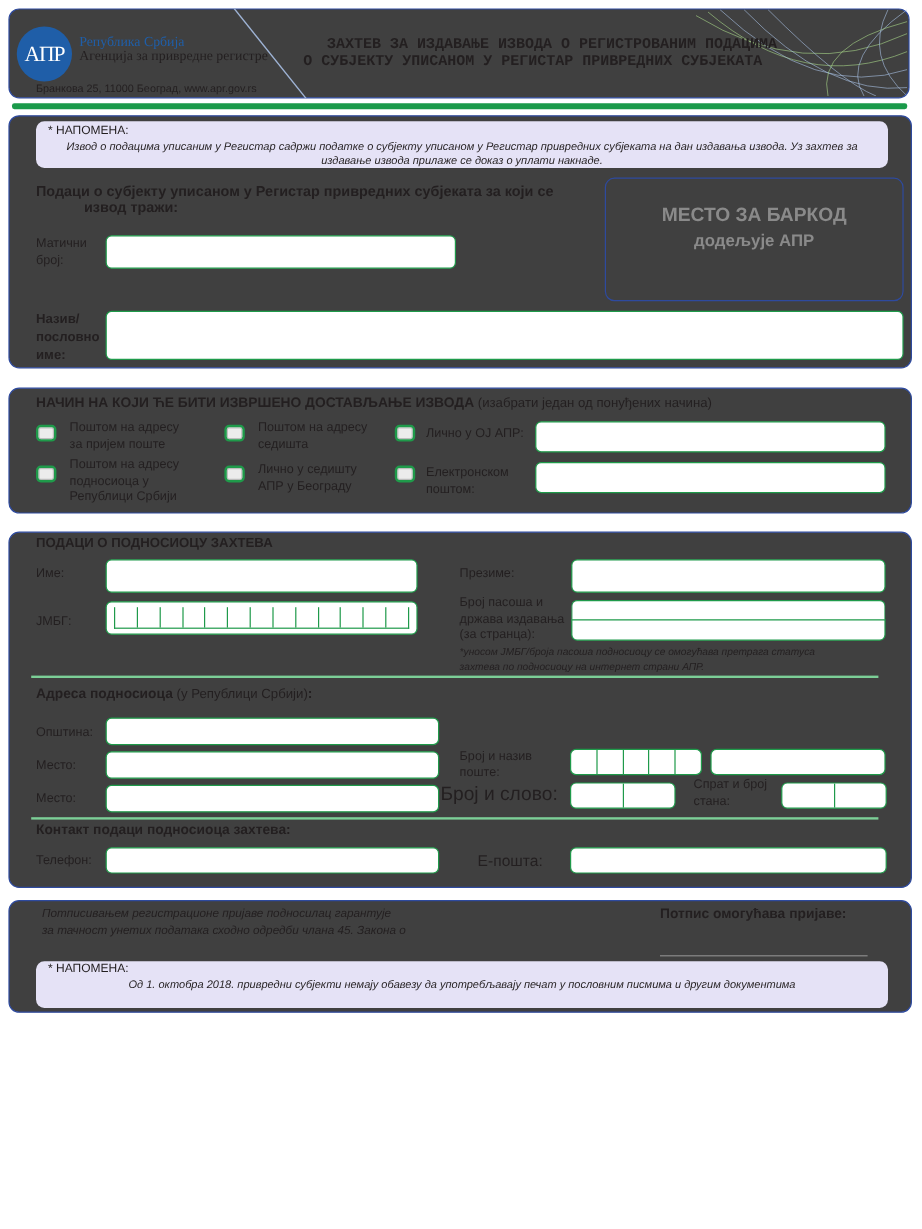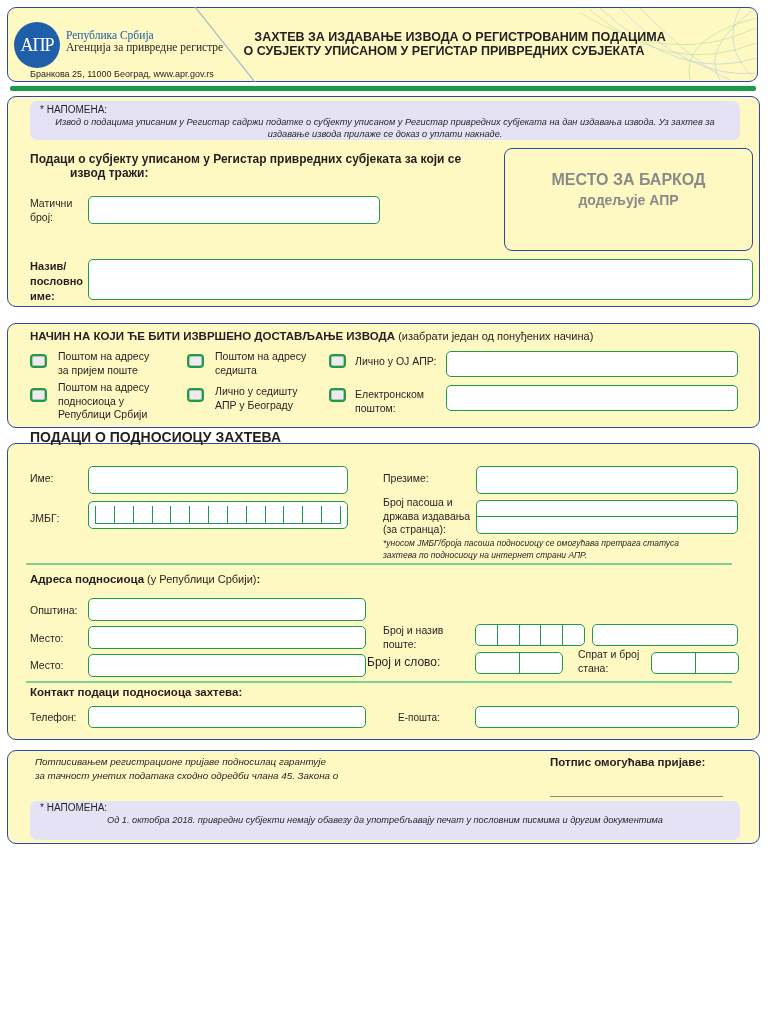--- a/index.html
+++ b/index.html
@@ -1,31 +1,31 @@
 <!DOCTYPE html>
 <html><head>
 <meta charset="utf-8">
 <style>
   * { box-sizing: border-box; margin: 0; padding: 0; }
   html, body { width: 768px; height: 1024px; background: #ffffff; overflow: hidden; }
   body { font-family: "Liberation Sans", "DejaVu Sans", sans-serif; color: #231f20; position: relative; }
   .abs { position: absolute; }
-  .panel { position: absolute; border: 1.5px solid #2e4a9e; border-radius: 9px; background: #fef9c3; }
+  .panel { position: absolute; border: 1.5px solid #2e4a9e; border-radius: 9px; background: #404040; }
   .field { position: absolute; border: 1.5px solid #1f9a4a; border-radius: 5px; background: #fff; }
   .cells { display: flex; }
   .cell { flex: 1; border-right: 1px solid #1f9a4a; height: 100%; }
   .cell:last-child { border-right: none; }
   .label { position: absolute; font-size: 11px; line-height: 13.5px; color: #231f20; }
   .bold { font-weight: bold; }
   .note { position: absolute; background: #e5e2f6; border-radius: 7px; padding: 3px 10px; font-size: 9.2px; line-height: 12px; }
   .note .nt { font-weight: normal; font-size: 10px; font-style: normal; }
   .note .nb { font-style: italic; text-align: center; }
   .chk { position: absolute; width: 17px; height: 14px; border: 2px solid #1f9a4a; border-radius: 4px; background: #ececec; box-shadow: inset 0 0 0 1px #bdbdbd; }
   .thinline { position: absolute; height: 1.5px; background: #7ccf97; }
-  .title { position: absolute; font-weight: bold; font-size: 12.5px; line-height: 15px; text-align: center; }
+  .title { position: absolute; font-weight: bold; font-size: 12.5px; line-height: 15px; text-align: center; font-family: Liberation Mono, monospace; }
 </style>
 </head>
 <body>
 
 <div class="panel" style="left:7px; top:7px; width:751px; height:75px;"></div>
 <svg class="abs" style="left:190px; top:7px;" width="70" height="75">
     <line x1="5" y1="0" x2="65" y2="75" stroke="#9fb4d6" stroke-width="1.2"></line>
   </svg>
 <svg class="abs" style="left:580px; top:8px;" width="176" height="72">
   <g fill="none" stroke-width="0.5">
@@ -109,21 +109,21 @@
 <div class="field" style="left:446px; top:351px; width:292px; height:26px;"></div>
 
 <div class="chk" style="left:329px; top:388px;"></div>
 <div class="label" style="left:355px; top:388px; font-size:10.5px;">
   <div>Електронском</div>
   <div>поштом:</div>
 </div>
 <div class="field" style="left:446px; top:385px; width:292px; height:26px;"></div>
 
 <div class="panel" style="left:7px; top:443px; width:753px; height:297px;"></div>
-<div class="label bold" style="left:30px; top:431px; font-size:14px;">ПОДАЦИ О ПОДНОСИОЦУ ЗАХТЕВА</div>
+<div class="label bold" style="left:30px; top:447px; font-size:11px;">ПОДАЦИ О ПОДНОСИОЦУ ЗАХТЕВА</div>
 
 <div class="label" style="left:30px; top:472px; font-size:10.5px;">Име:</div>
 <div class="field" style="left:88px; top:466px; width:260px; height:28px;"></div>
 
 <div class="label" style="left:383px; top:472px; font-size:10.5px;">Презиме:</div>
 <div class="field" style="left:476px; top:466px; width:262px; height:28px;"></div>
 
 <div class="label" style="left:30px; top:512px; font-size:10.5px;">ЈМБГ:</div>
 <div class="field" style="left:88px; top:501px; width:260px; height:28px; padding:4px 6px 4px 6px;">
   <div class="cells" style="height:100%; border-left:1px solid #1f9a4a; border-bottom:1.5px solid #1f9a4a; border-right:1px solid #1f9a4a;">
@@ -177,21 +177,21 @@
 </div>
 <div class="field cells" style="left:475px; top:624px; width:110px; height:22px;">
   <div class="cell"></div>
     <div class="cell"></div>
     <div class="cell"></div>
     <div class="cell"></div>
     <div class="cell"></div>
 </div>
 <div class="field" style="left:592px; top:624px; width:146px; height:22px;"></div>
 
-<div class="label" style="left:367px; top:656px; font-size:12px;">Број и слово:</div>
+<div class="label" style="left:367px; top:656px; font-size:16px;">Број и слово:</div>
 <div class="field cells" style="left:475px; top:652px; width:88px; height:22px;">
   <div class="cell"></div>
     <div class="cell"></div>
 </div>
 
 <div class="label" style="left:578px; top:648px; font-size:10.5px;">
   <div>Спрат и број</div>
   <div>стана:</div>
 </div>
 <div class="field cells" style="left:651px; top:652px; width:88px; height:22px;">
@@ -199,21 +199,21 @@
     <div class="cell"></div>
 </div>
 
 <div class="thinline" style="left:26px; top:681px; width:706px;"></div>
 
 <div class="label bold" style="left:30px; top:686px; font-size:11.5px;">Контакт подаци подносиоца захтева:</div>
 
 <div class="label" style="left:30px; top:711px; font-size:10.5px;">Телефон:</div>
 <div class="field" style="left:88px; top:706px; width:278px; height:22px;"></div>
 
-<div class="label" style="left:383px; top:711px; font-size:10px;padding-left:15px;">Е-пошта:</div>
+<div class="label" style="left:383px; top:711px; font-size:13px;padding-left:15px;">Е-пошта:</div>
 <div class="field" style="left:475px; top:706px; width:264px; height:22px;"></div>
 
 <div class="panel" style="left:7px; top:750px; width:753px; height:94px;"></div>
 <div class="label" style="left:35px; top:755px; font-size:9.8px; line-height:14px; font-style:italic;">
   <div>Потписивањем регистрационе пријаве подносилац гарантује</div>
   <div>за тачност унетих података сходно одредби члана 45. Закона о</div>
 </div>
 <div class="label bold" style="left:550px; top:756px; font-size:11.5px;">Потпис омогућава пријаве:</div>
 <div class="abs" style="left:550px; top:796px; width:173px; height:1px; background:#8a8a8a;"></div>
 

